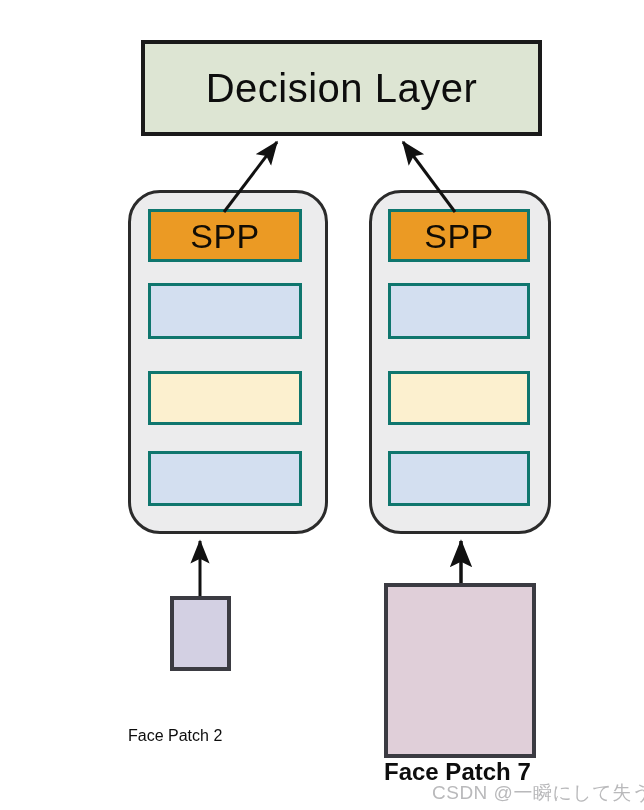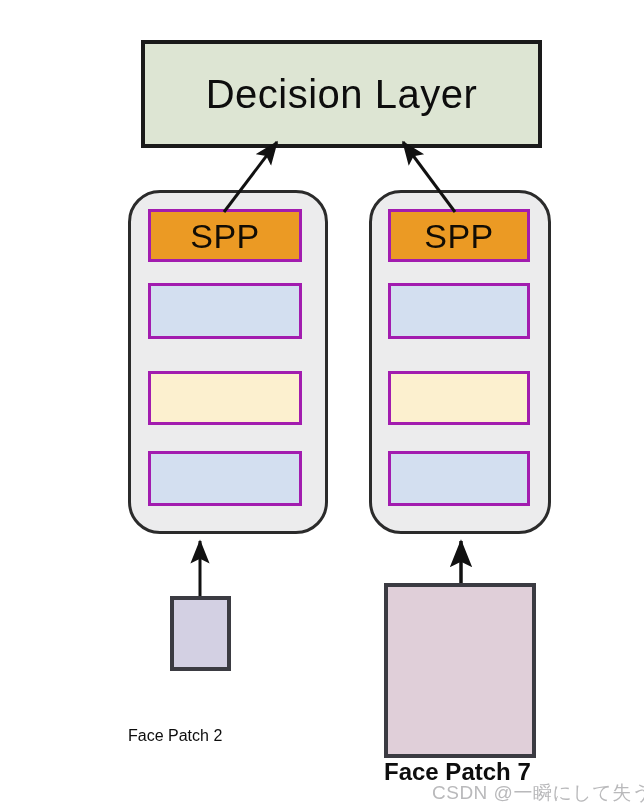--- a/index.html
+++ b/index.html
@@ -17,21 +17,21 @@
     background: #ffffff;
     overflow: hidden;
   }
 
   
   .decision-layer {
     position: absolute;
     left: 141px;
     top: 40px;
     width: 401px;
-    height: 108px;
+    height: 96px;
     background: #dde5d3;
     border: 4px solid #1a1a1a;
     box-sizing: border-box;
     display: flex;
     align-items: center;
     justify-content: center;
   }
   .decision-layer-label {
     font-size: 40px;
     font-weight: 400;
@@ -46,21 +46,21 @@
     background: #ececed;
     border: 3px solid #2b2b2b;
     border-radius: 32px;
     box-sizing: border-box;
   }
   #stream-left  { left: 128px; top: 190px; width: 200px; height: 344px; }
   #stream-right { left: 369px; top: 190px; width: 182px; height: 344px; }
 
   .block {
     position: absolute;
-    border: 3px solid #a21caf;
+    border: 3px solid #0f766e;
     box-sizing: border-box;
   }
   .block-spp {
     background: #eb9a24;
     display: flex;
     align-items: center;
     justify-content: center;
   }
   .block-spp-label {
     font-size: 34px;

